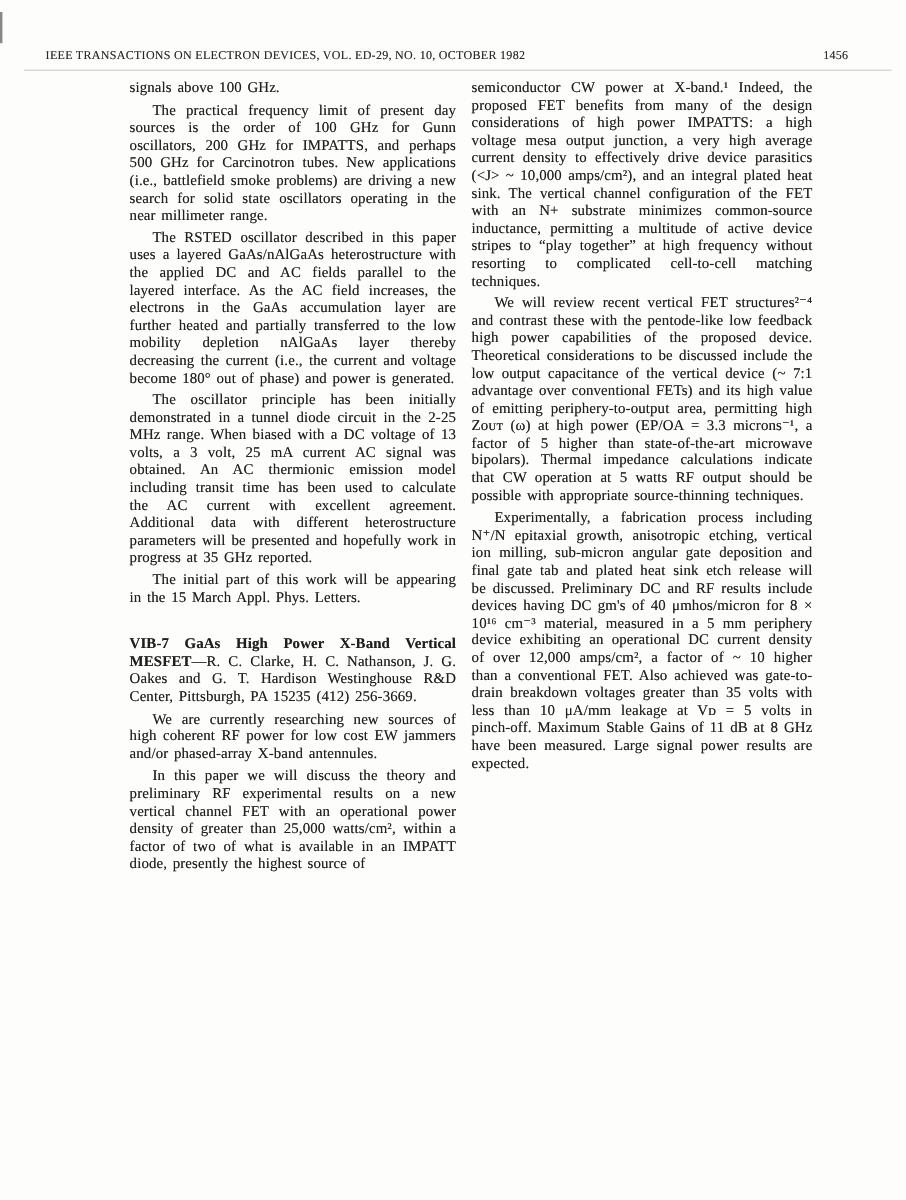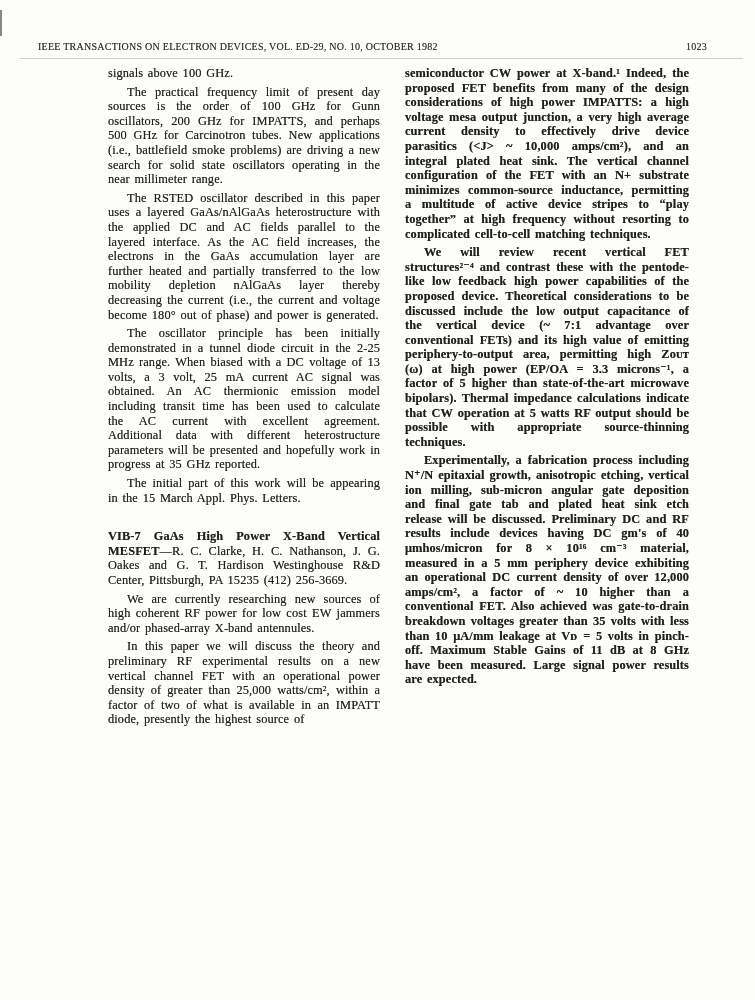--- a/index.html
+++ b/index.html
@@ -33,32 +33,32 @@
     left: 20px;
     right: 12px;
     height: 1px;
     background: #cfceca;
   }
   .columns {
     position: absolute;
     top: 66px;
     left: 108px;
     display: flex;
-    gap: 25px;
+    gap: 13px;
   }
   .col {
     text-align: justify;
     font-size: 12.4px;
     line-height: 14.6px;
     letter-spacing: 0.1px;
     word-spacing: 1.5px;
     text-shadow: 0 0 0.45px rgba(25,23,20,0.55);
   }
   .col-left  { width: 272px; }
-  .col-right { width: 284px; font-weight: bold; }
+  .col-right { width: 284px; }
   .col p { margin-top: 4px; text-indent: 19px; }
   .col p.cont { margin-top: 0; text-indent: 0; }
   .col p.abstract-head { margin-top: 24px; text-indent: 0; }
   .abstract-head .t { font-weight: bold; }
   
   .edge-artifact {
     position: absolute;
     top: 10px; left: 0;
     width: 2px; height: 26px;
     background: rgba(40,38,34,0.55);
@@ -66,21 +66,21 @@
 </style>
 </head>
 <body>
 
 <div class="page">
 
   <div class="edge-artifact"></div>
 
   <div class="running-head">
     <span>IEEE TRANSACTIONS ON ELECTRON DEVICES, VOL. ED-29, NO. 10, OCTOBER 1982</span>
-    <span>1023</span>
+    <span>1456</span>
   </div>
 
   <div class="head-rule"></div>
 
   <div class="columns">
 
     <div class="col col-left">
       <p class="cont">signals above 100 GHz.</p>
       <p>The practical frequency limit of present day sources is the order of 100 GHz for Gunn oscillators, 200 GHz for IMPATTS, and perhaps 500 GHz for Carcinotron tubes. New applications (i.e., battlefield smoke problems) are driving a new search for solid state oscillators operating in the near millimeter range.</p>
       <p>The RSTED oscillator described in this paper uses a layered GaAs/nAlGaAs heterostructure with the applied DC and AC fields parallel to the layered interface. As the AC field increases, the electrons in the GaAs accumulation layer are further heated and partially transferred to the low mobility depletion nAlGaAs layer thereby decreasing the current (i.e., the current and voltage become 180° out of phase) and power is generated.</p>

